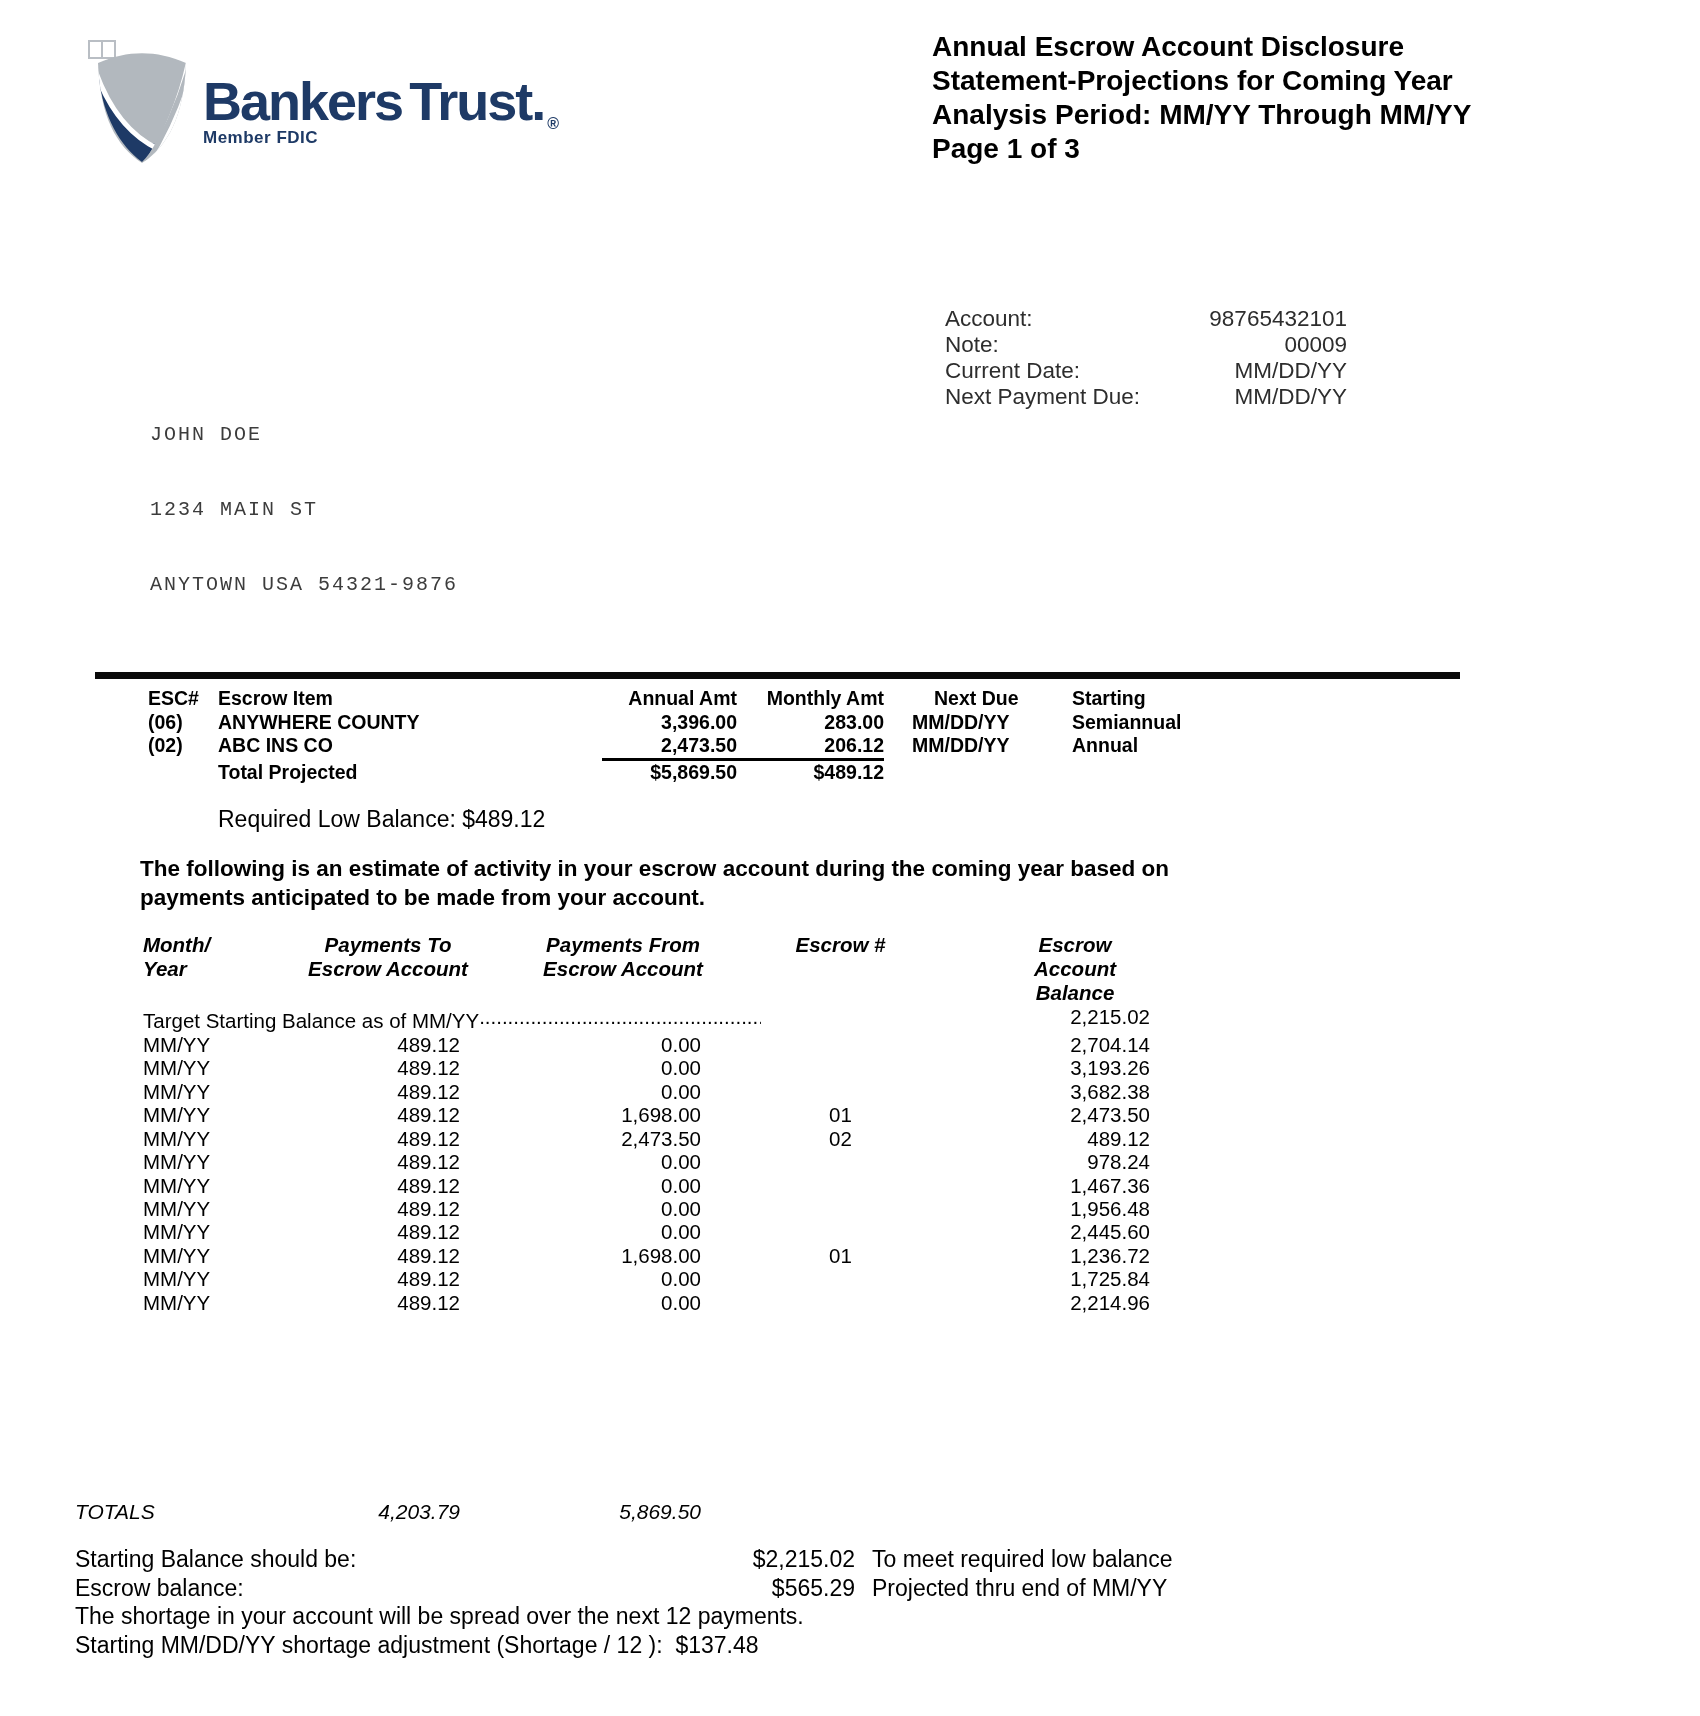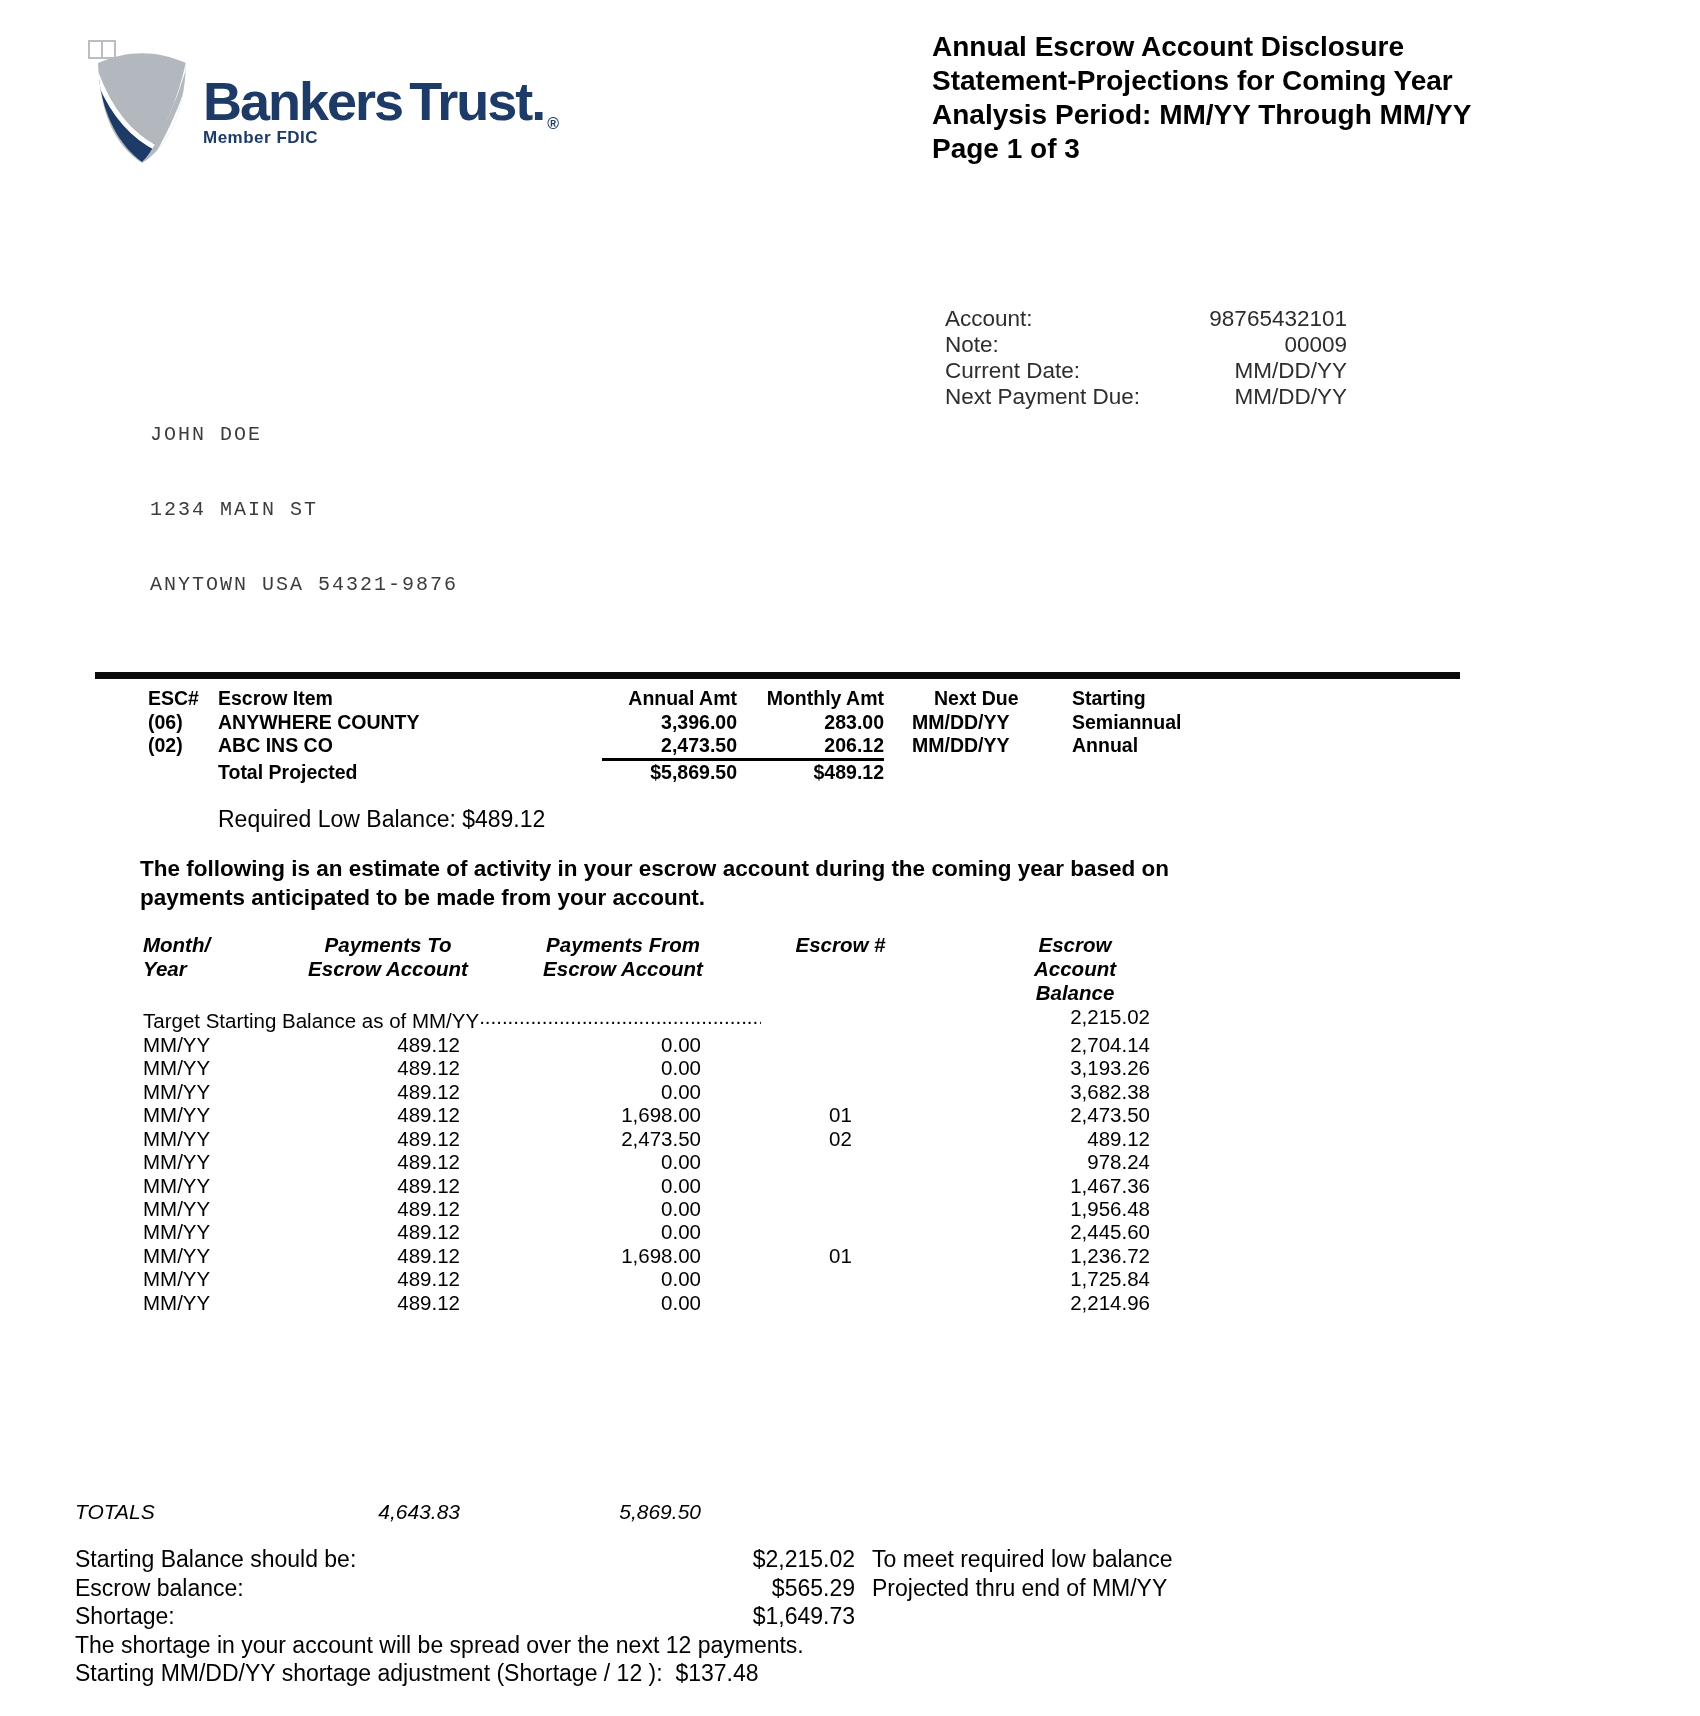--- a/index.html
+++ b/index.html
@@ -295,40 +295,35 @@
   </div>
 
   <div class="totals">
     <div class="tot-lines">
       <span></span>
       <span><span class="oline-to"></span></span>
       <span><span class="oline-from"></span></span>
     </div>
     <div class="tot-row">
       <span>TOTALS</span>
-      <span class="tot-to">4,643.83</span>
+      <span class="tot-to">4,203.79</span>
       <span class="tot-from">5,869.50</span>
     </div>
   </div>
 
   <div class="summary">
     <div>
         <div class="sum-row">
           <span class="s-label">Starting Balance should be:</span>
           <span class="s-amount">$2,215.02</span>
           <span class="s-note">To meet required low balance</span>
         </div>
         <div class="sum-row">
           <span class="s-label">Escrow balance:</span>
           <span class="s-amount">$565.29</span>
           <span class="s-note">Projected thru end of MM/YY</span>
         </div>
-        <div class="sum-row">
-          <span class="s-label">Shortage:</span>
-          <span class="s-amount">$1,649.73</span>
-          <span class="s-note"></span>
-        </div>
       </div>
     <div>The shortage in your account will be spread over the next 12 payments.</div>
     <div class="adjust">Starting MM/DD/YY shortage adjustment (Shortage / 12 ):  $137.48</div>
   </div>
 
 </div>
 
 </body></html>

